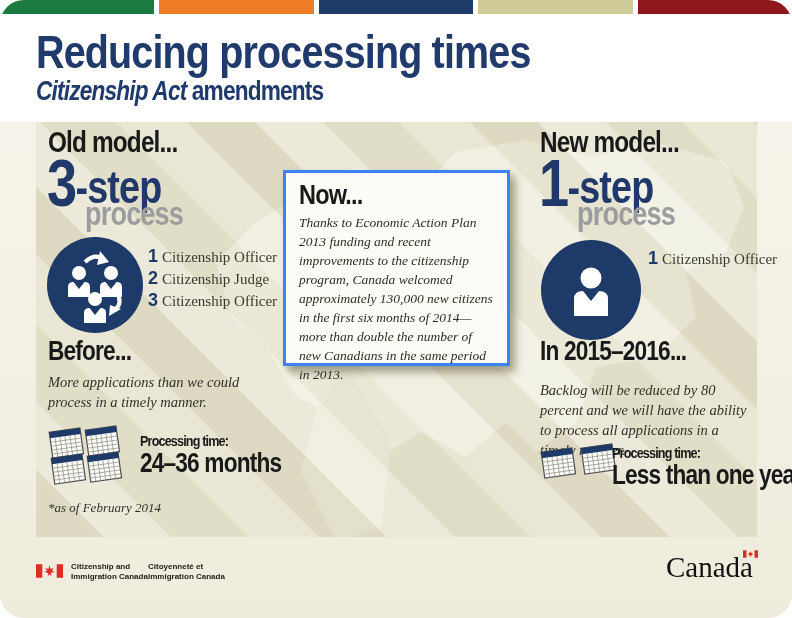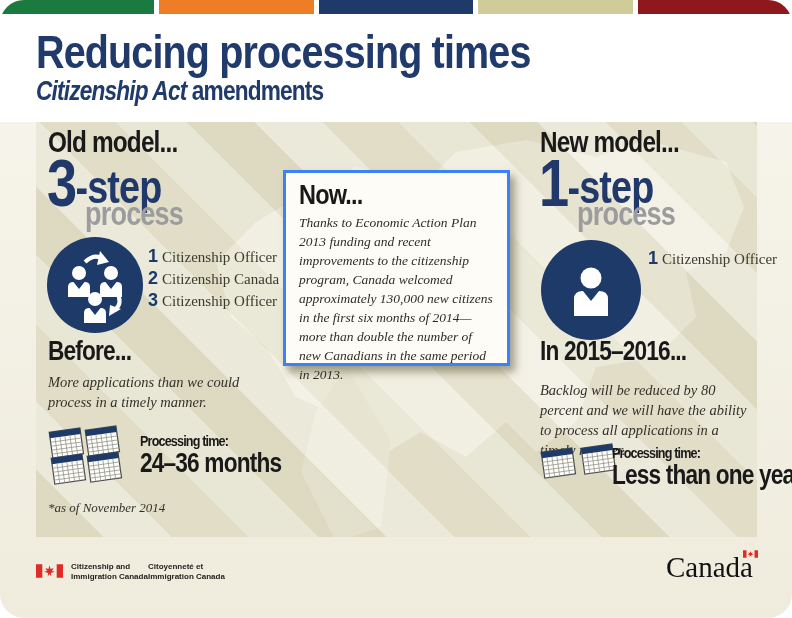--- a/index.html
+++ b/index.html
@@ -142,21 +142,21 @@
     </svg>
   </div>
 
   <div class="steps" style="left:148px;top:246px;">
     <div class="step-row">
       <span class="step-num">1</span>
       <span class="step-label">Citizenship Officer</span>
     </div>
     <div class="step-row">
       <span class="step-num">2</span>
-      <span class="step-label">Citizenship Canada</span>
+      <span class="step-label">Citizenship Judge</span>
     </div>
     <div class="step-row">
       <span class="step-num">3</span>
       <span class="step-label">Citizenship Officer</span>
     </div>
   </div>
 
   <div class="h-black" style="left:48px;top:336px;font-size:27px;">
     <span class="cond">Before...</span>
   </div>
@@ -233,21 +233,21 @@
     </svg>
   </div>
 
   <div class="proc-label" style="left:140px;top:432px;">
     <span class="cond">Processing time:</span>
   </div>
   <div class="proc-value" style="left:140px;top:448px;">
     <span class="cond">24–36 months</span>
   </div>
 
-  <div class="footnote script" style="left:48px;top:500px;">*as of November 2014</div>
+  <div class="footnote script" style="left:48px;top:500px;">*as of February 2014</div>
 
   <div class="now-box">
     <div class="heading">
       <span class="cond">Now...</span>
     </div>
     <div class="text">Thanks to Economic Action Plan 2013 funding and recent improvements to the citizenship program, Canada welcomed approximately 130,000 new citizens in the first six months of 2014—more than double the number of new Canadians in the same period in 2013.</div>
   </div>
 
   <div class="h-black" style="left:540px;top:126px;">
     <span class="cond">New model...</span>

